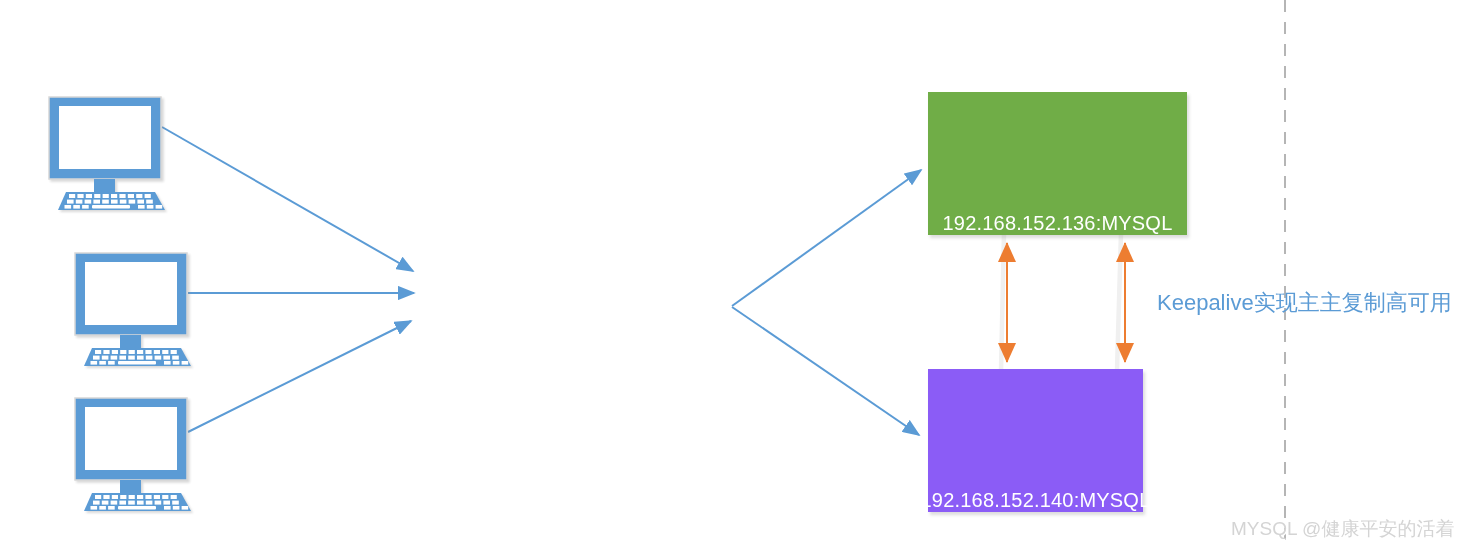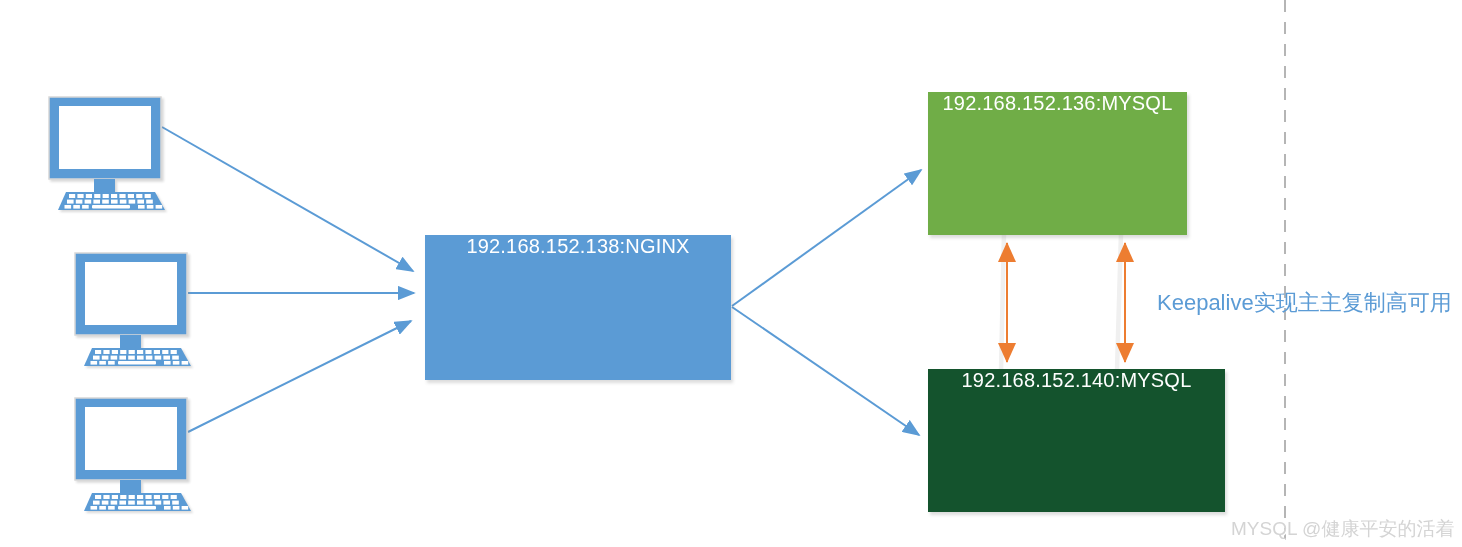--- a/index.html
+++ b/index.html
@@ -34,42 +34,42 @@
     position: absolute;
     left: 0; top: 0;
     width: 1462px;
     height: 547px;
     z-index: 2;
   }
   
   .node {
     position: absolute;
     display: flex;
-    align-items: flex-start;
+    align-items: flex-end;
     justify-content: center;
     color: #ffffff;
     font-size: 20px;
     letter-spacing: 0.2px;
     box-shadow: 2px 3px 3px rgba(120,120,120,0.25);
     z-index: 3;
   }
   .node-nginx {
     left: 425px; top: 235px;
     width: 306px; height: 145px;
     background: #5b9bd5;
   }
   .node-mysql-top {
     left: 928px; top: 92px;
     width: 259px; height: 143px;
     background: #70ad47;
   }
   .node-mysql-bottom {
     left: 928px; top: 369px;
-    width: 297px; height: 143px;
-    background: #14532d;
+    width: 215px; height: 143px;
+    background: #8b5cf6;
   }
   
   .keepalive-label {
     position: absolute;
     left: 1157px; top: 288px;
     font-size: 22px;
     color: #5b9bd5;
     white-space: nowrap;
     z-index: 4;
   }
@@ -171,23 +171,20 @@
           <rect x="25.3" y="109" width="6.6" height="3.6"></rect>
         <rect x="34.1" y="109" width="6.6" height="3.6"></rect>
         <rect x="44" y="109" width="38" height="3.6" rx="1"></rect>
         <rect x="90" y="109" width="6.6" height="3.6"></rect>
           <rect x="98.8" y="109" width="6.6" height="3.6"></rect>
         <rect x="107.6" y="109" width="6.6" height="3.6"></rect>
       </g>
     </symbol>
   </svg>
 
-  <div class="node node-nginx">
-    <span>192.168.152.138:NGINX</span>
-  </div>
   <div class="node node-mysql-top">
     <span>192.168.152.136:MYSQL</span>
   </div>
   <div class="node node-mysql-bottom">
     <span>192.168.152.140:MYSQL</span>
   </div>
 
   <div class="keepalive-label">Keepalive实现主主复制高可用</div>
 
   <div class="watermark">MYSQL @健康平安的活着</div>

